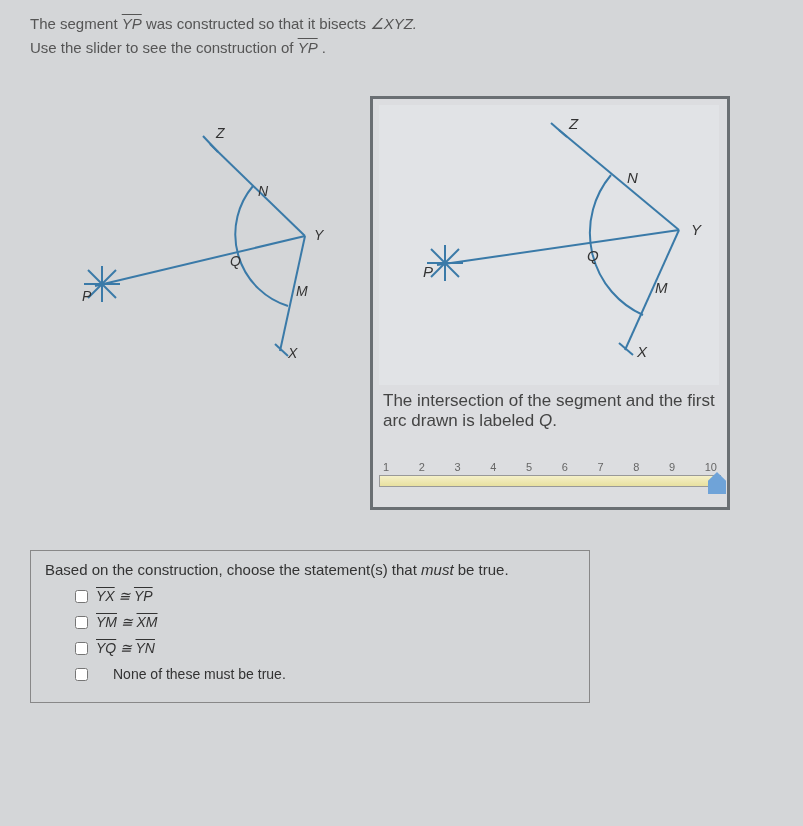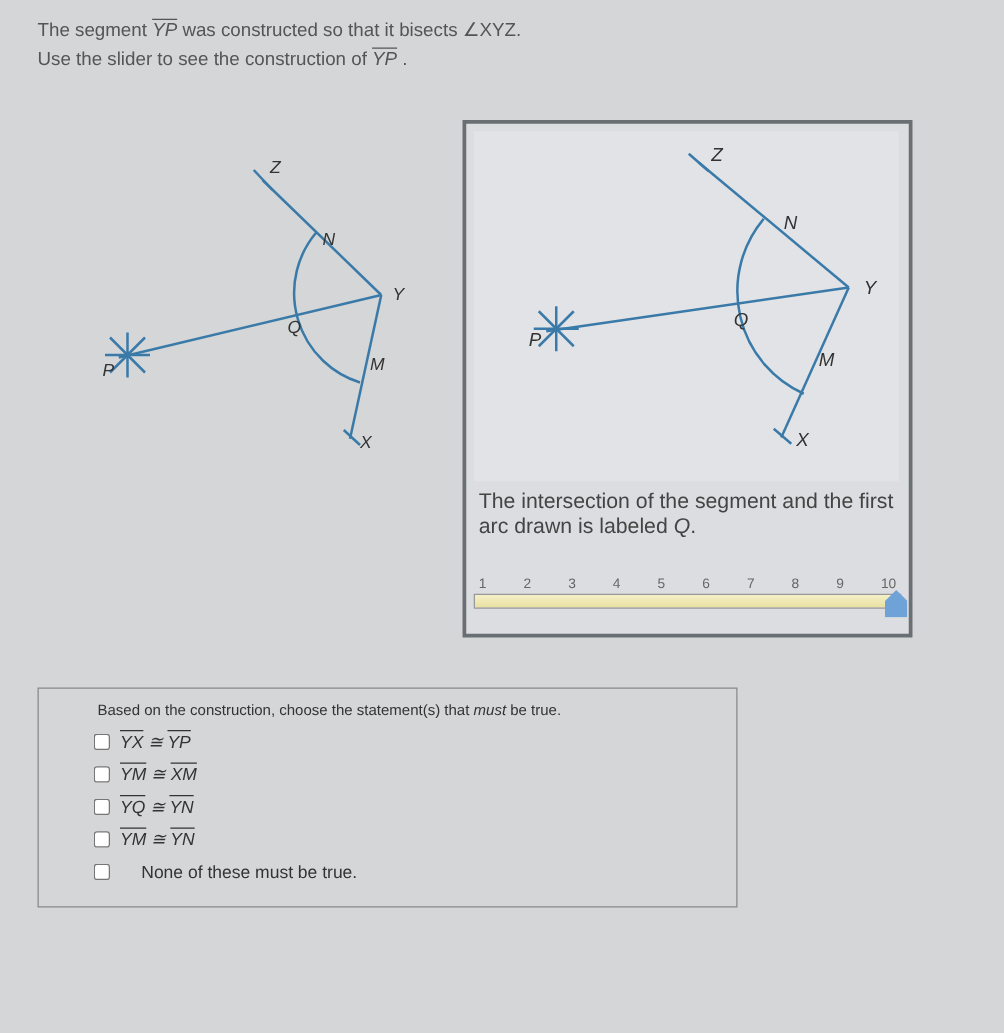--- a/index.html
+++ b/index.html
@@ -6,21 +6,21 @@
     body {
       font-family: Arial, sans-serif;
       background: #d4d6d8;
       padding: 15px 30px;
       width: 803px;
       height: 826px;
       color: #333;
     }
     .header-text { font-size: 15px; color: #555; margin-bottom: 6px; }
     .header-text .overline { text-decoration: overline; font-style: italic; }
-    .angle { }
+    .angle { font-style: italic; }
     .diagrams { display: flex; gap: 20px; margin-top: 40px; }
     .diagram-left { flex: 0 0 320px; height: 280px; position: relative; }
     .diagram-right {
       flex: 0 0 360px; border: 3px solid #6a6f73; padding: 6px;
       background: #dcdde0;
     }
     .figure-box { width: 340px; height: 280px; position: relative; background: #e1e3e6; }
     .caption { font-size: 17px; margin: 6px 4px; color: #444; }
     .caption .italic { font-style: italic; }
     .slider-row { margin-top: 30px; position: relative; height: 40px; }
@@ -30,21 +30,21 @@
       border: 1px solid #999; margin-top: 2px; position: relative;
     }
     .slider-thumb {
       position: absolute; right: -6px; top: -4px; width: 18px; height: 22px;
       background: #6fa3d8; clip-path: polygon(50% 0, 100% 40%, 100% 100%, 0 100%, 0 40%);
     }
     .question-box {
       margin-top: 40px; border: 1px solid #888; padding: 10px 14px;
       width: 560px;
     }
-    .question-box .prompt { font-size: 12px; margin-bottom: 4px; margin-left: 33px; }
+    .question-box .prompt { font-size: 15px; margin-bottom: 4px; }
     .question-box .italic { font-style: italic; }
     .options { margin-top: 10px; }
     .opt { display: flex; align-items: center; gap: 8px; margin: 10px 0 10px 18px; font-size: 14px; font-style: italic; padding-left: 12px; }
     .opt input { width: 13px; height: 13px; }
     .opt .overline { text-decoration: overline; }
     .opt .plain { font-style: normal; margin-left: 17px; }
     svg { overflow: visible; }
   </style>
 </head>
 <body>
@@ -154,20 +154,16 @@
     <label class="opt">
       <input type="checkbox" style="">
       <span><span class="overline">YM</span><span> ≅ </span><span class="overline">XM</span></span>
     </label>
     <label class="opt">
       <input type="checkbox" style="">
       <span><span class="overline">YQ</span><span> ≅ </span><span class="overline">YN</span></span>
     </label>
     <label class="opt">
       <input type="checkbox" style="">
-      <span><span class="overline">YM</span><span> ≅ </span><span class="overline">YN</span></span>
-    </label>
-    <label class="opt">
-      <input type="checkbox" style="">
       <span class="plain">None of these must be true.</span>
     </label>
   </div>
 </div>
 
 </body></html>

